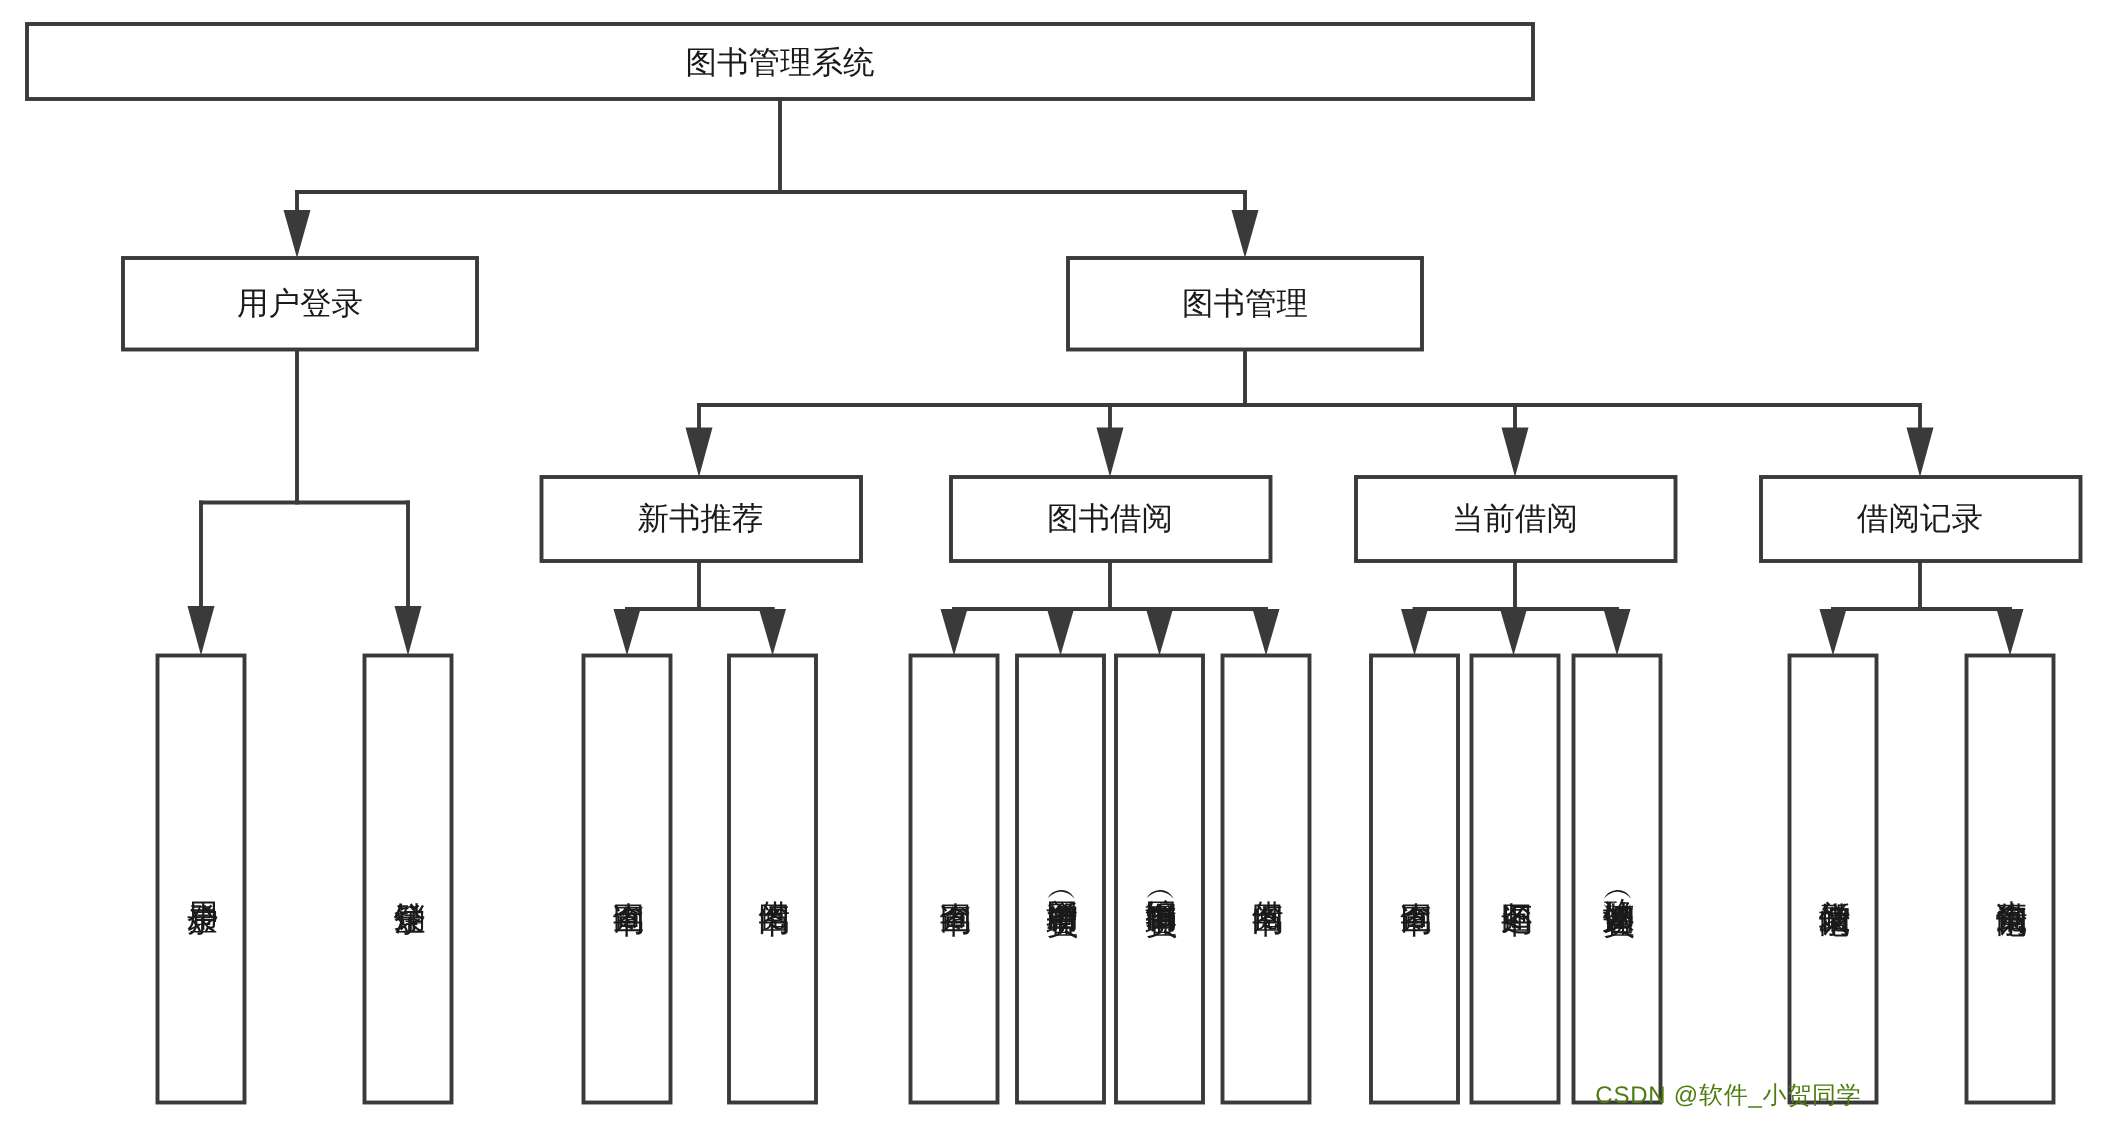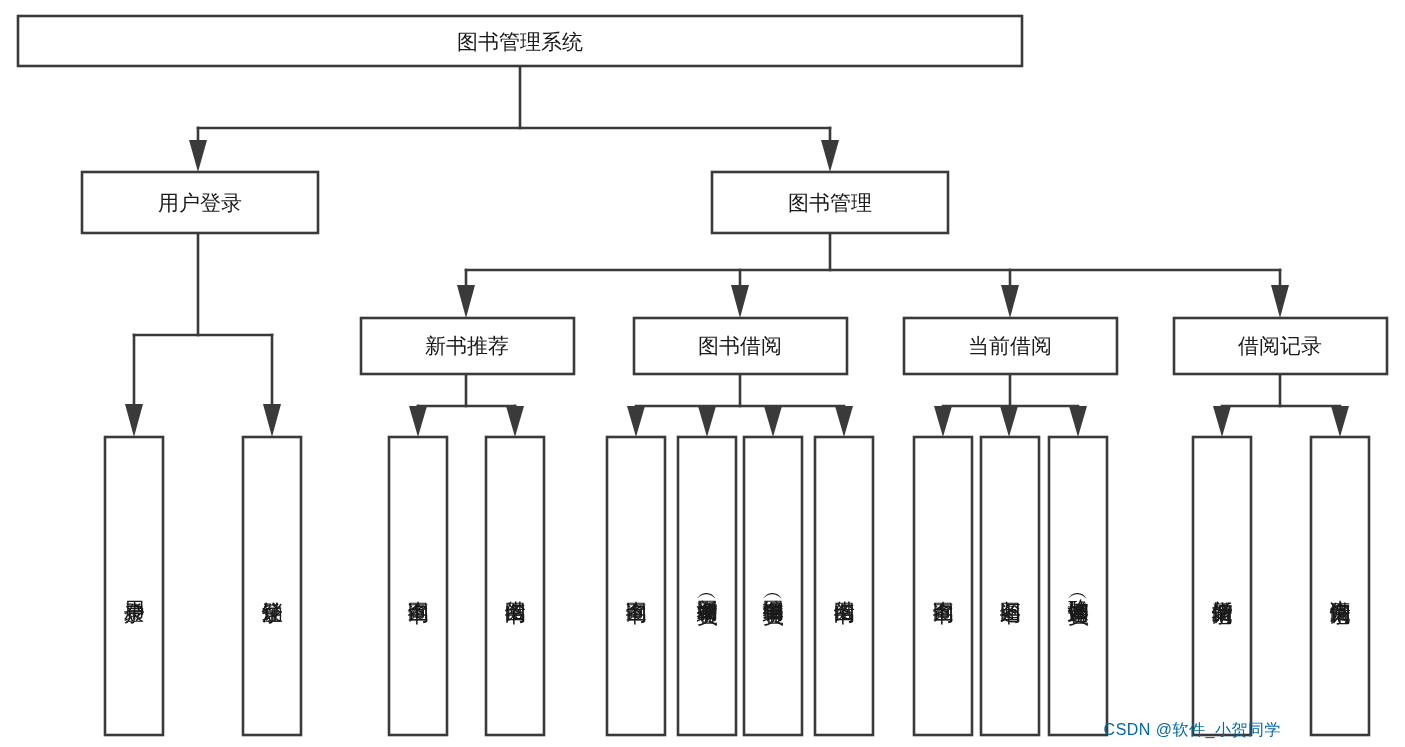--- a/index.html
+++ b/index.html
@@ -10,21 +10,20 @@
   body {
     width: 1405px;
     height: 747px;
     font-family: "Liberation Sans", "DejaVu Sans", sans-serif;
     overflow: hidden;
   }
   #diagram-root {
     position: relative;
     width: 1249px;
     height: 747px;
-    padding-left: 40px;
   }
   svg.chart-svg {
     position: absolute;
     left: 0;
     top: 0;
     width: 1405px;
     height: 747px;
     display: block;
   }
   .node-box {
@@ -63,21 +62,21 @@
     justify-content: center;
     white-space: nowrap;
     pointer-events: none;
   }
   .watermark {
     position: absolute;
     right: 8px;
     bottom: 6px;
     font-family: "Liberation Sans", "DejaVu Sans", sans-serif;
     font-size: 16px;
-    color: #0369a1;
+    color: #4d7c0f;
     letter-spacing: 0.5px;
     white-space: nowrap;
   }
 </style>
 </head>
 <body>
 
 <div id="diagram-root">
 
   <svg class="chart-svg" viewBox="0 0 1405 747" xmlns="http://www.w3.org/2000/svg">

